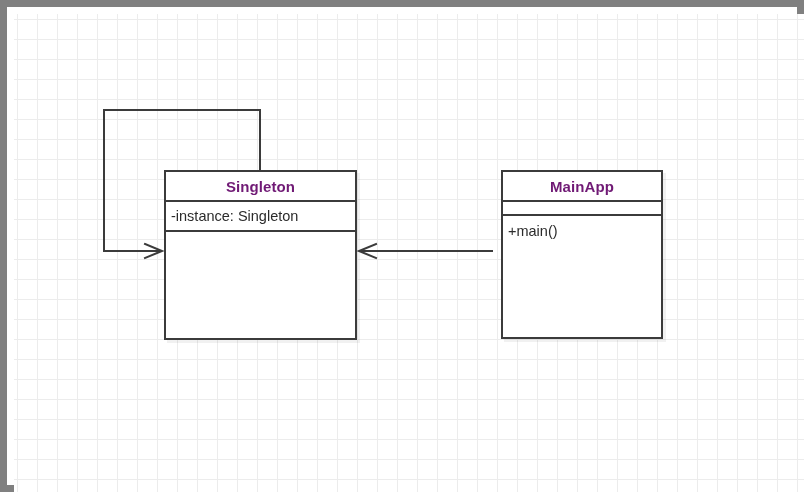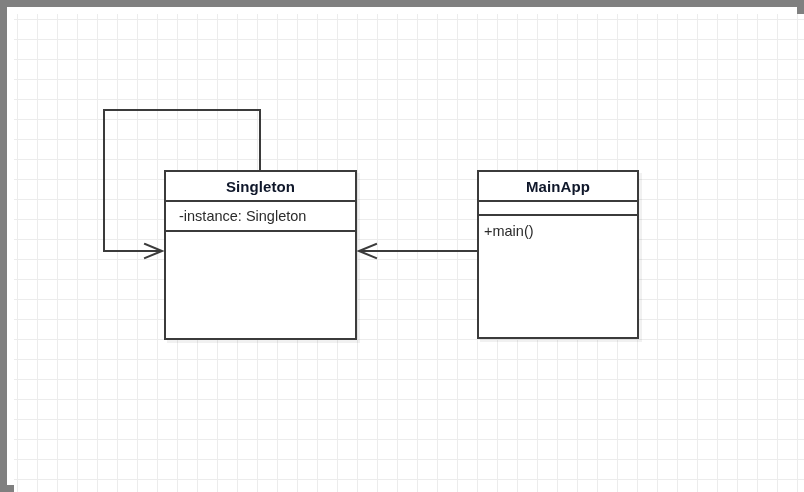--- a/index.html
+++ b/index.html
@@ -60,27 +60,27 @@
   }
   .uml-name-compartment {
     box-sizing: border-box;
     height: 30px;
     border-bottom: 2px solid #3b3b3b;
     display: flex;
     align-items: center;
     justify-content: center;
     font-weight: bold;
     font-size: 15px;
-    color: #0f172a;
+    color: #701a75;
     letter-spacing: 0.1px;
   }
   .uml-attr-compartment {
     box-sizing: border-box;
     border-bottom: 2px solid #3b3b3b;
-    padding: 2px 0 0 13px;
+    padding: 2px 0 0 5px;
     font-size: 14.5px;
     color: #2b2b2b;
     line-height: 24px;
   }
   .uml-attr-compartment.empty {
     height: 14px;
     padding: 0;
   }
   .uml-ops-compartment {
     box-sizing: border-box;
@@ -97,21 +97,21 @@
   #class-singleton {
     left: 164px;
     top: 170px;
     width: 193px;
     height: 170px;
   }
   #class-singleton .uml-attr-compartment { height: 30px; }
   #class-singleton .uml-ops-compartment { height: 104px; }
 
   #class-mainapp {
-    left: 477px;
+    left: 501px;
     top: 170px;
     width: 162px;
     height: 169px;
   }
   #class-mainapp .uml-ops-compartment { height: 121px; }
 
   
   #connector-layer {
     position: absolute;
     left: 0;

